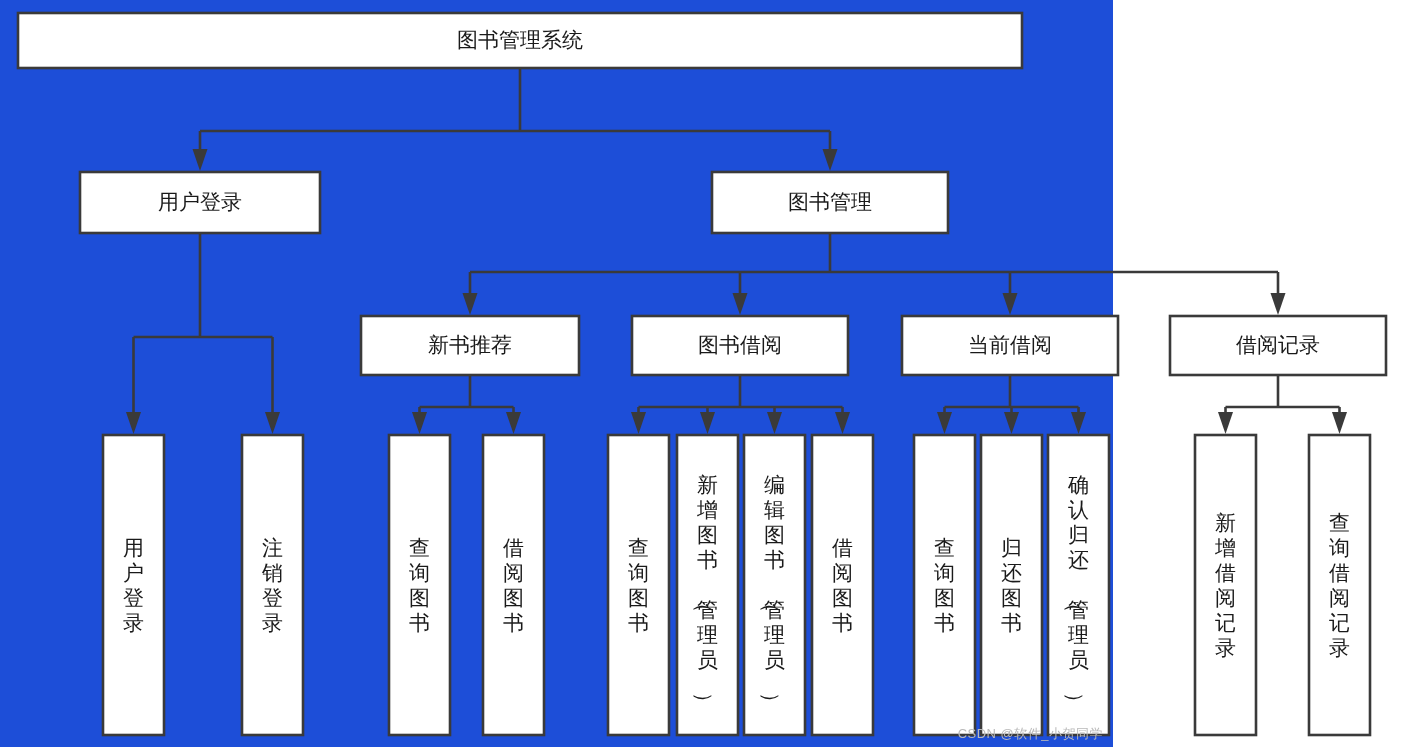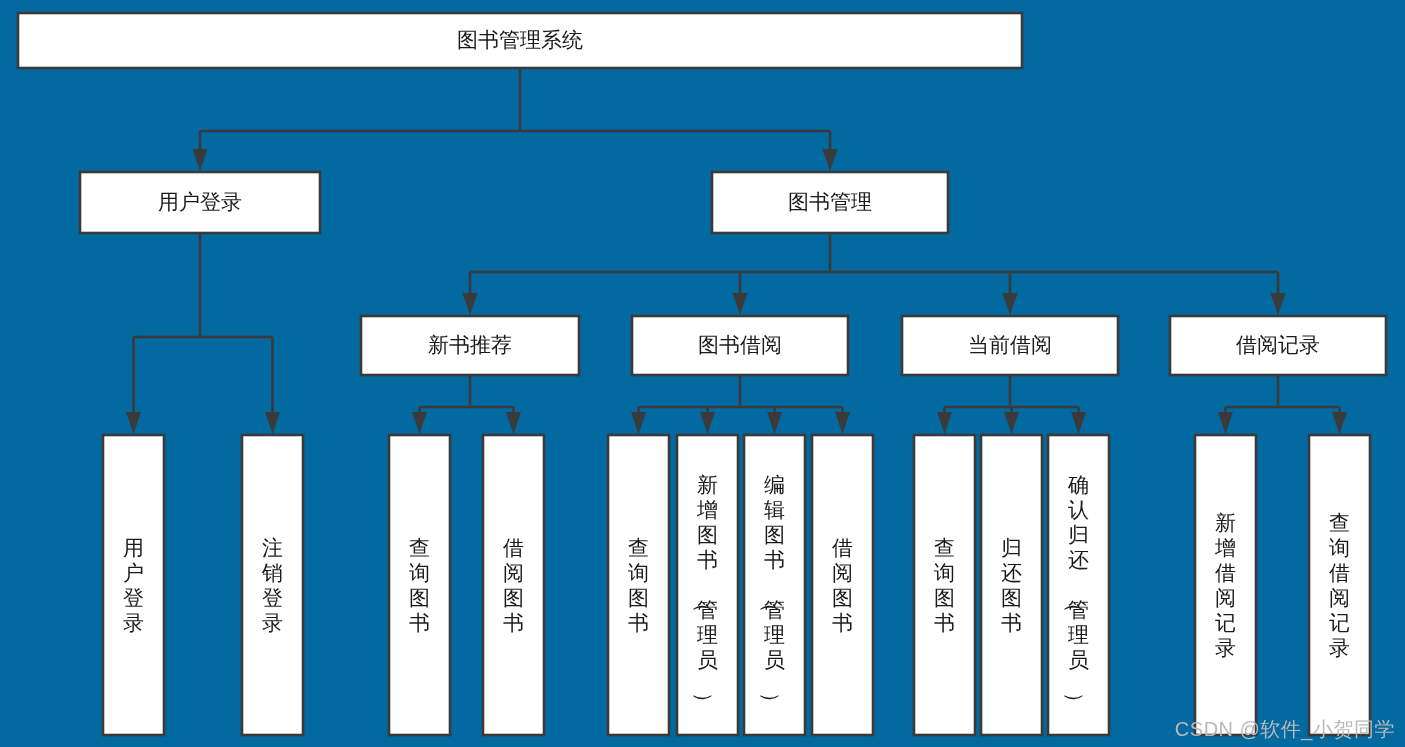--- a/index.html
+++ b/index.html
@@ -9,23 +9,23 @@
     background: #ffffff;
   }
   body {
     width: 1405px;
     height: 747px;
     overflow: hidden;
     font-family: "Liberation Sans", "DejaVu Sans", sans-serif;
   }
   #diagram-root {
     position: relative;
-    width: 1405px;
+    width: 1113px;
     height: 747px;
-    background: #0369a1;
+    background: #1d4ed8;
   }
   svg#tree-svg {
     position: absolute;
     top: 0;
     left: 0;
     width: 1405px;
     height: 747px;
     display: block;
   }
   .node-box {
@@ -54,21 +54,21 @@
     font-family: "Liberation Sans", "DejaVu Sans", sans-serif;
     font-size: 21px;
     fill: #1a1a1a;
     text-anchor: middle;
   }
   .watermark {
     position: absolute;
     right: 10px;
     bottom: 4px;
     font-family: "Liberation Sans", "DejaVu Sans", sans-serif;
-    font-size: 20px;
+    font-size: 13px;
     color: #b9b9b9;
     letter-spacing: 0.5px;
     white-space: nowrap;
     user-select: none;
   }
 </style>
 </head>
 <body>
 
 <div id="diagram-root">

